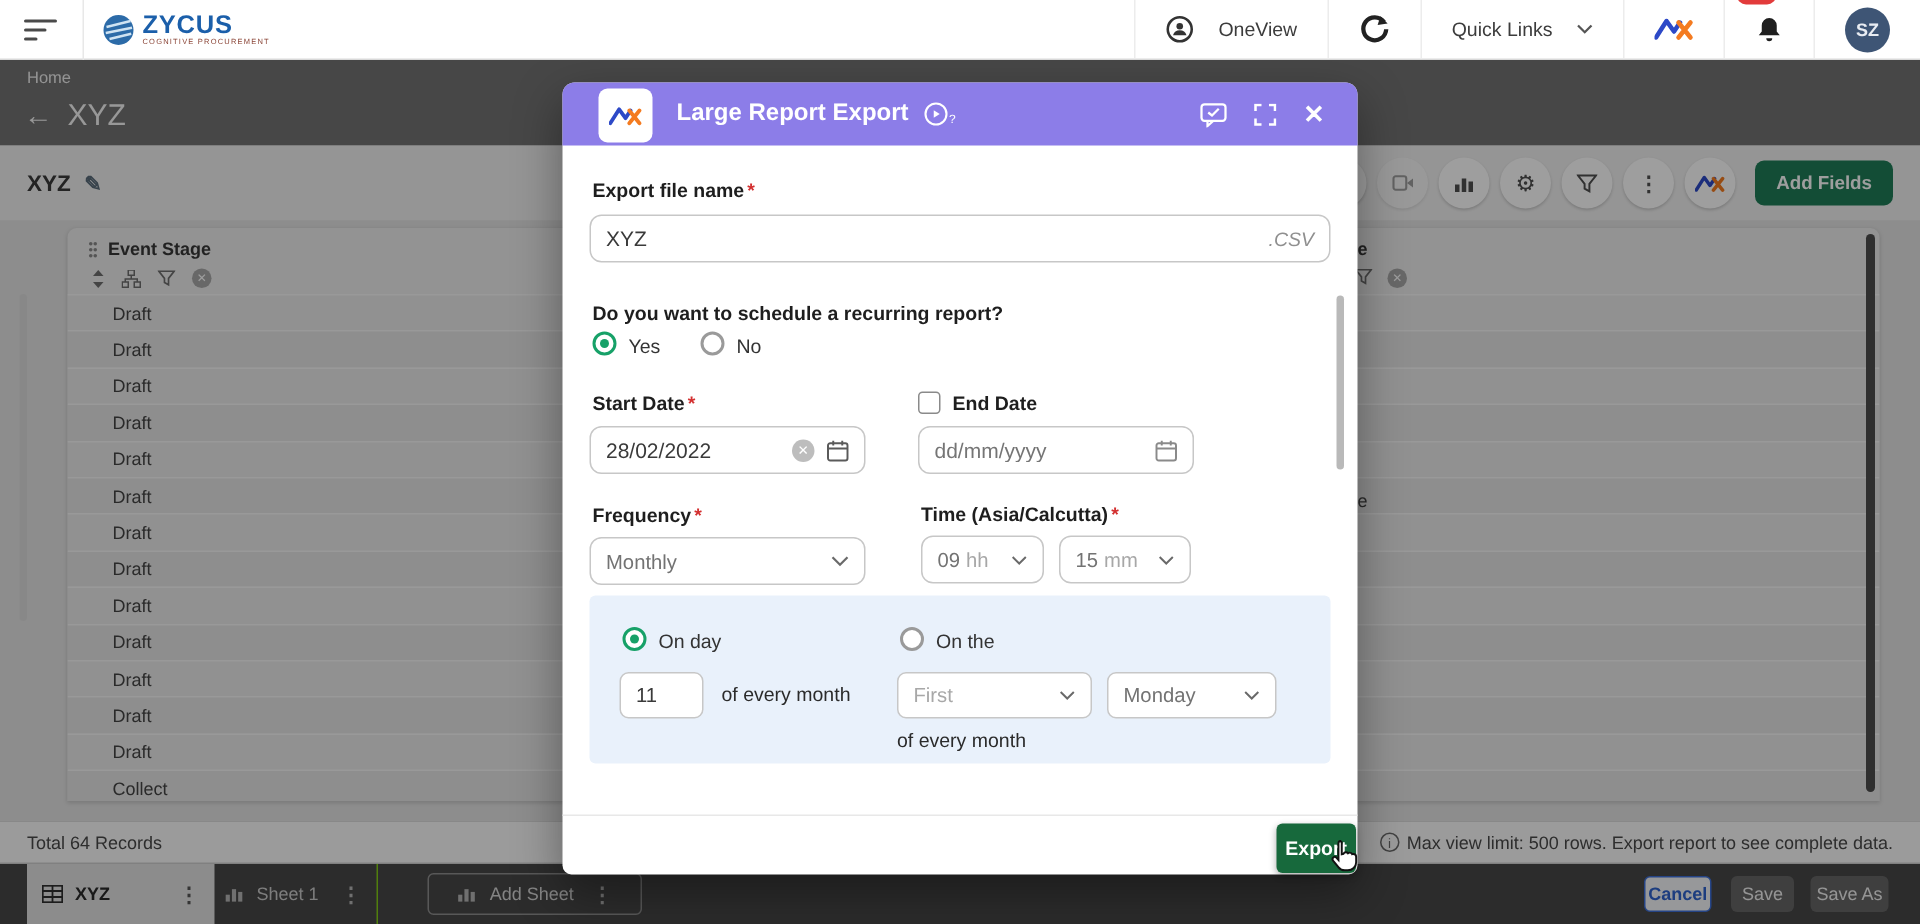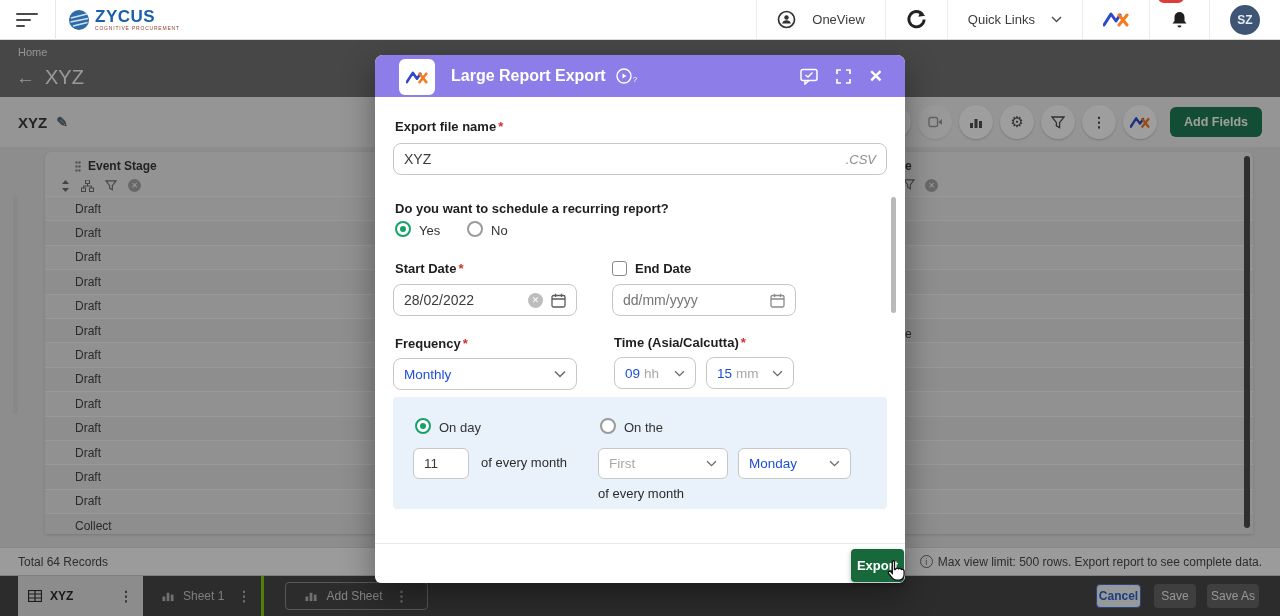--- a/index.html
+++ b/index.html
@@ -37,40 +37,40 @@
   .tb-right { margin-left:auto; display:flex; align-items:center; gap:7px; padding-right:18px; }
   .circ { width:34px; height:34px; border-radius:50%; background:#fff; box-shadow:0 1px 2px rgba(0,0,0,.18);
           display:flex; align-items:center; justify-content:center; color:#4F4F4F; cursor:pointer; }
   .circ.dim { opacity:.5; }
   .btn-addfields { height:30px; padding:0 14px; margin-left:6px; background:#1F7D57; color:#fff; font-size:12.5px; font-weight:700;
                    border:none; border-radius:6px; cursor:pointer; }
 
   .gridarea { position:absolute; top:147px; left:0; width:1280px; height:400px; background:#E4E4E4; }
   .card { position:absolute; left:45px; top:5px; width:1208px; height:382px; background:#EDEDED; border-radius:6px 6px 0 0;
           box-shadow:0 1px 3px rgba(0,0,0,.15); overflow:hidden; }
-  .colhead { position:absolute; left:30px; top:7px; display:flex; align-items:center; gap:7px; font-size:12px; font-weight:700; color:#383838; }
+  .colhead { position:absolute; left:14px; top:7px; display:flex; align-items:center; gap:7px; font-size:12px; font-weight:700; color:#383838; }
   .colicons { position:absolute; left:16px; top:27px; display:flex; align-items:center; gap:11px; color:#6E6E6E; }
   .rows { position:absolute; left:0; top:44px; right:0; }
   .row { height:24.4px; font-size:12px; color:#454545; display:flex; align-items:center; padding-left:30px; border-top:1px solid #F7F7F7; cursor:pointer; }
   .row:nth-child(odd){ background:#EAEAEA; } .row:nth-child(even){ background:#E5E5E5; }
   .frag-head { position:absolute; left:860px; top:7px; font-size:12px; font-weight:700; color:#383838; }
   .frag-icons { position:absolute; left:858px; top:27px; display:flex; gap:10px; color:#6E6E6E; }
   .frag-cell { position:absolute; left:860px; top:175px; font-size:12px; color:#454545; }
   .tbl-scroll { position:absolute; right:3px; top:4px; width:6px; height:372px; background:#4C4C4C; border-radius:3px; }
   .page-scroll { position:absolute; left:13px; top:49px; width:5px; height:218px; background:#DCDCDC; border-radius:3px; }
 
   .statusbar { position:absolute; top:547px; left:0; width:1280px; height:29px; background:#FAFAFA;
                border-top:1px solid #DCDCDC; border-bottom:1px solid #CFCFCF; display:flex; align-items:center; font-size:12px; color:#4A4A4A; }
   .status-right { margin-left:auto; padding-right:18px; display:flex; align-items:center; gap:5px; }
   .info-i { display:inline-flex; width:13px; height:13px; border:1px solid #6A6A6A; border-radius:50%; font-size:9px; align-items:center; justify-content:center; color:#6A6A6A; }
 
   .sheetbar { position:absolute; top:576px; left:0; width:1280px; height:40px; background:#474747; }
   .tab { position:absolute; top:0; height:40px; display:flex; align-items:center; gap:8px; padding:0 10px; cursor:pointer; }
   .tab-xyz { left:18px; width:125px; background:#E2E2E2; color:#2A2A2A; font-size:12px; font-weight:700; }
-  .tab-s1 { left:139px; width:125px; color:#CACACA; font-size:12px; border-right:3px solid #84cc16;padding-left:22px; }
+  .tab-s1 { left:127px; width:125px; color:#CACACA; font-size:12px; border-right:1px solid #84cc16;padding-left:22px; }
   .tab-add { left:285px; top:6px; height:28px; width:143px; border:1px solid #8F8F8F; border-radius:4px; color:#D5D5D5; font-size:12px; justify-content:center; }
   .kebab { margin-left:auto; font-size:14px; font-weight:700; cursor:pointer; }
   .tab-add .kebab{ margin-left:4px; }
   .bb { position:absolute; top:8px; height:24px; border-radius:4px; font-size:12px; display:flex; align-items:center; justify-content:center; cursor:pointer; }
   .btn-cancel { left:1096px; width:45px; background:#F4F6F9; border:1px solid #3D6FD8; color:#2F63CE; font-weight:700; }
   .btn-save { left:1154px; width:42px; background:#666; color:#F0F0F0; }
   .btn-saveas { left:1207px; width:52px; background:#666; color:#F0F0F0; }
 
   .overlay { position:absolute; top:40px; left:0; width:1280px; height:576px; background:rgba(0,0,0,.38); z-index:10; }
 
@@ -93,21 +93,21 @@
   .fld input { border:none; outline:none; flex:1; min-width:0; font-size:14px; color:#3A3A3A; font-family:"Liberation Sans",sans-serif; background:transparent; }
   .ext { font-size:13px; font-style:italic; color:#8F8F8F; }
   .ph { color:#A3A3A3; font-size:14px; flex:1; }
   .radio { width:16px; height:16px; border-radius:50%; border:2px solid #9A9A9A; background:#fff; display:inline-block; cursor:pointer; position:absolute; }
   .radio.on { border-color:#17A168; }
   .radio.on::after { content:""; position:absolute; left:3px; top:3px; width:6px; height:6px; border-radius:50%; background:#17A168; }
   .rlbl { position:absolute; font-size:13px; color:#333; }
   .clear-ic { width:15px; height:15px; border-radius:50%; background:#BDBDBD; color:#fff; font-size:9px; display:flex; align-items:center; justify-content:center; margin-right:8px; cursor:pointer; }
   .chev { margin-left:auto; display:flex; }
   .sel { cursor:pointer; }
-  .sel .val { font-size:13.5px; color:#1d4ed8; }
+  .sel .val { font-size:13.5px; color:#737373; }
   .sel .unit { font-size:13.5px; color:#A7A7A7; margin-left:4px; }
   .sel .phv { font-size:13.5px; color:#A8A8A8; }
   .chk { position:absolute; width:15px; height:15px; border:1.5px solid #8A8A8A; border-radius:3px; background:#fff; cursor:pointer; }
   .panel { position:absolute; left:18px; top:342px; width:494px; height:112px; background:#E9F1FB; border-radius:4px; }
   .ptxt { position:absolute; font-size:13px; color:#2B2B2B; }
   .m-footline { position:absolute; left:0; right:0; top:488px; height:1px; background:#E8E8E8; }
   .btn-export { position:absolute; left:476px; top:494px; width:53px; height:33px; background:#17693C; color:#fff; font-size:13px; font-weight:700;
                 border:none; border-radius:4px; cursor:pointer; box-shadow:0 2px 5px rgba(0,0,0,.3); }
   .m-scroll { position:absolute; left:516px; top:142px; width:5px; height:116px; background:#B9B9B9; border-radius:3px; cursor:pointer; }
 

